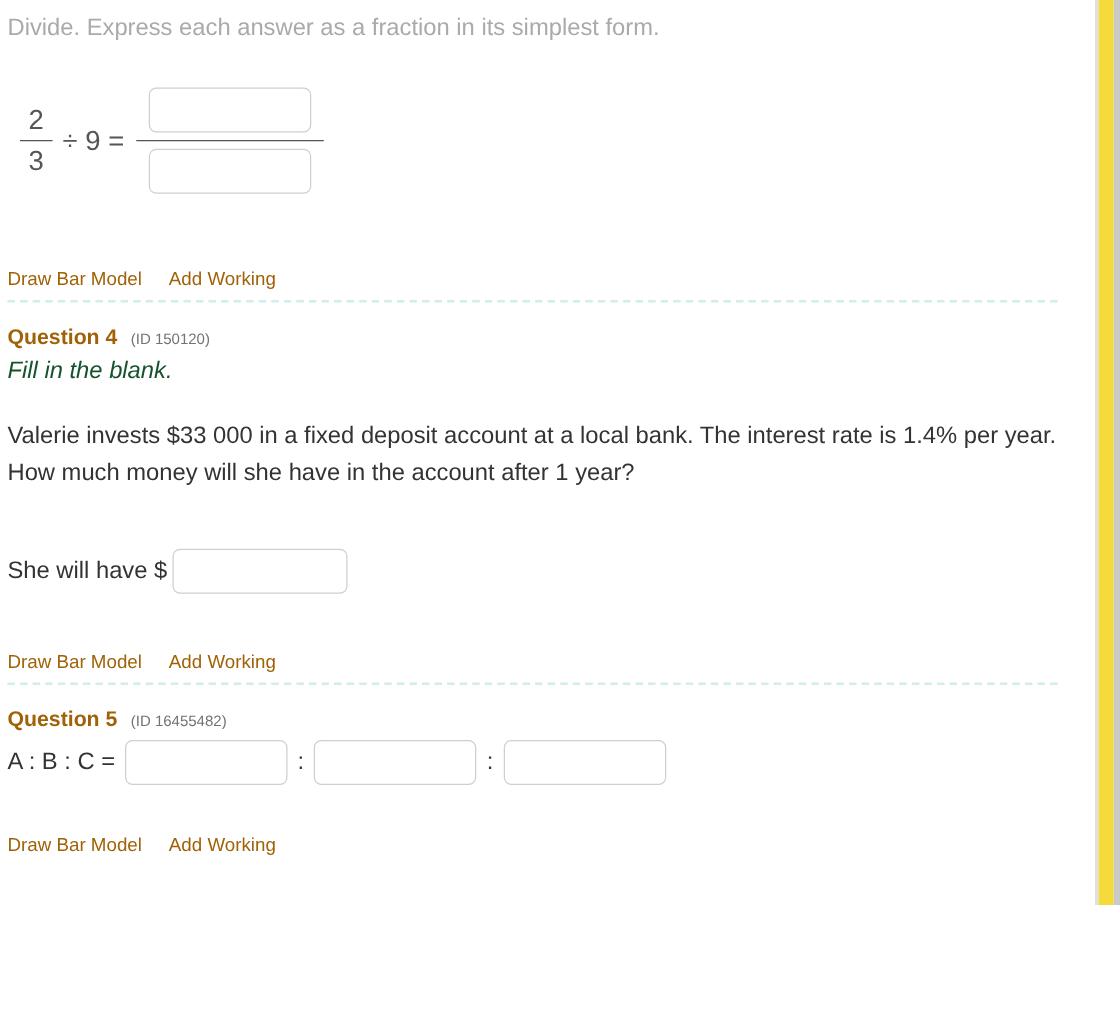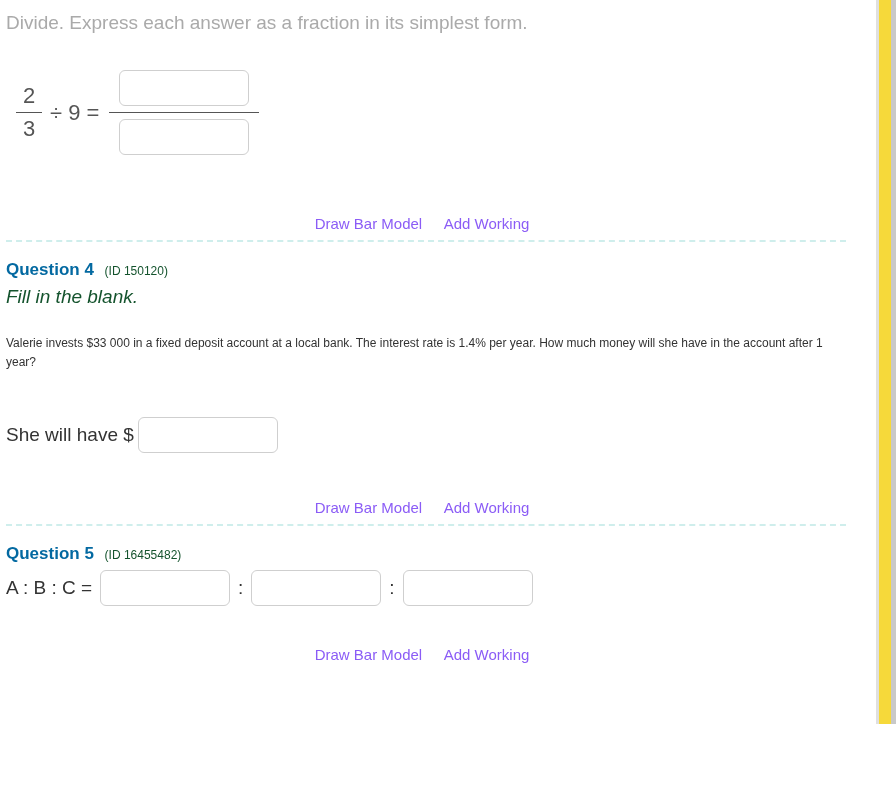--- a/index.html
+++ b/index.html
@@ -76,49 +76,49 @@
     border-radius: 6px;
     height: 36px;
     font-size: 17px;
     padding: 0 8px;
     background: #fff;
   }
   .box.w130 { width: 130px; }
   .box.w140 { width: 140px; }
 
   .actions {
-    text-align: center;
+    text-align: left;
     font-size: 15px;
-    color: #8b5cf6;
+    color: #a16207;
     padding-right: 8px;
     margin-bottom: 8px;
   }
   .actions span { cursor: pointer; }
   .actions .gap2 { display: inline-block; width: 14px; }
 
   .divider {
     border: none;
     border-top: 2px dashed #cfeeec;
     margin: 6px 0 18px 0;
   }
 
   .qhead {
     font-size: 17px;
     margin-bottom: 6px;
   }
-  .qhead .qn { color: #0369a1; font-weight: 700; }
-  .qhead .qid { color: #14532d; font-size: 12px; margin-left: 6px; margin-top: 13px; }
+  .qhead .qn { color: #a16207; font-weight: 700; }
+  .qhead .qid { color: #737373; font-size: 12px; margin-left: 6px; margin-top: 13px; }
 
   .subinstr {
     font-style: italic;
     font-size: 19px;
     color: #14532d;
     margin-bottom: 26px;
   }
-  .body19 { font-size: 12px; color: #333; line-height: 1.55; }
+  .body19 { font-size: 19px; color: #333; line-height: 1.55; }
   .ansline {
     display: flex;
     align-items: center;
     font-size: 19px;
     color: #333;
     margin: 46px 0 46px 0;
     gap: 4px;
   }
   .ratio-lines { font-size: 19px; color:#333; line-height:1.7; margin-bottom:14px;}
   .ratio-row {

